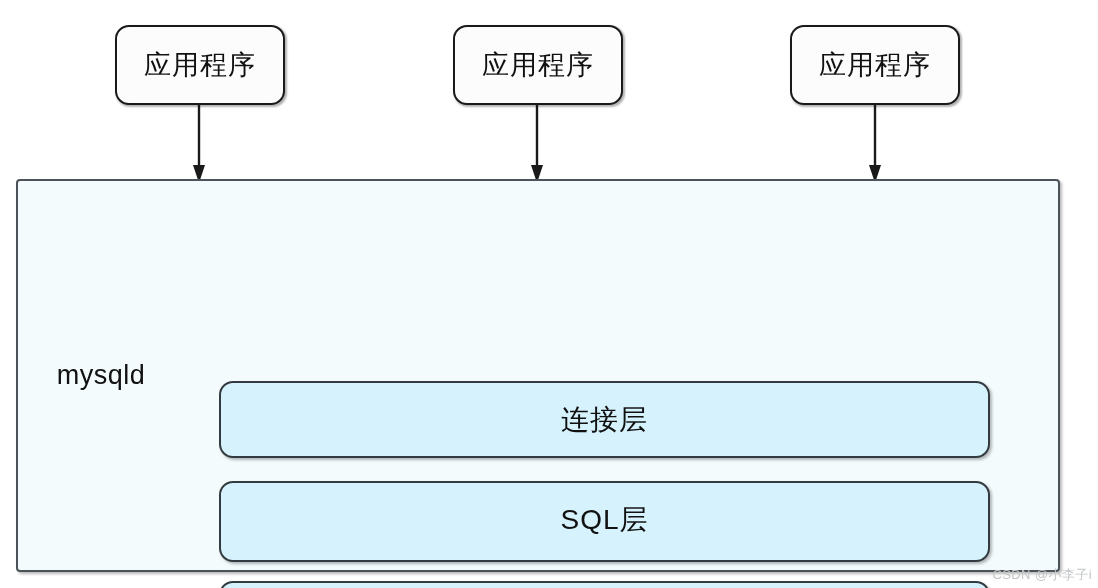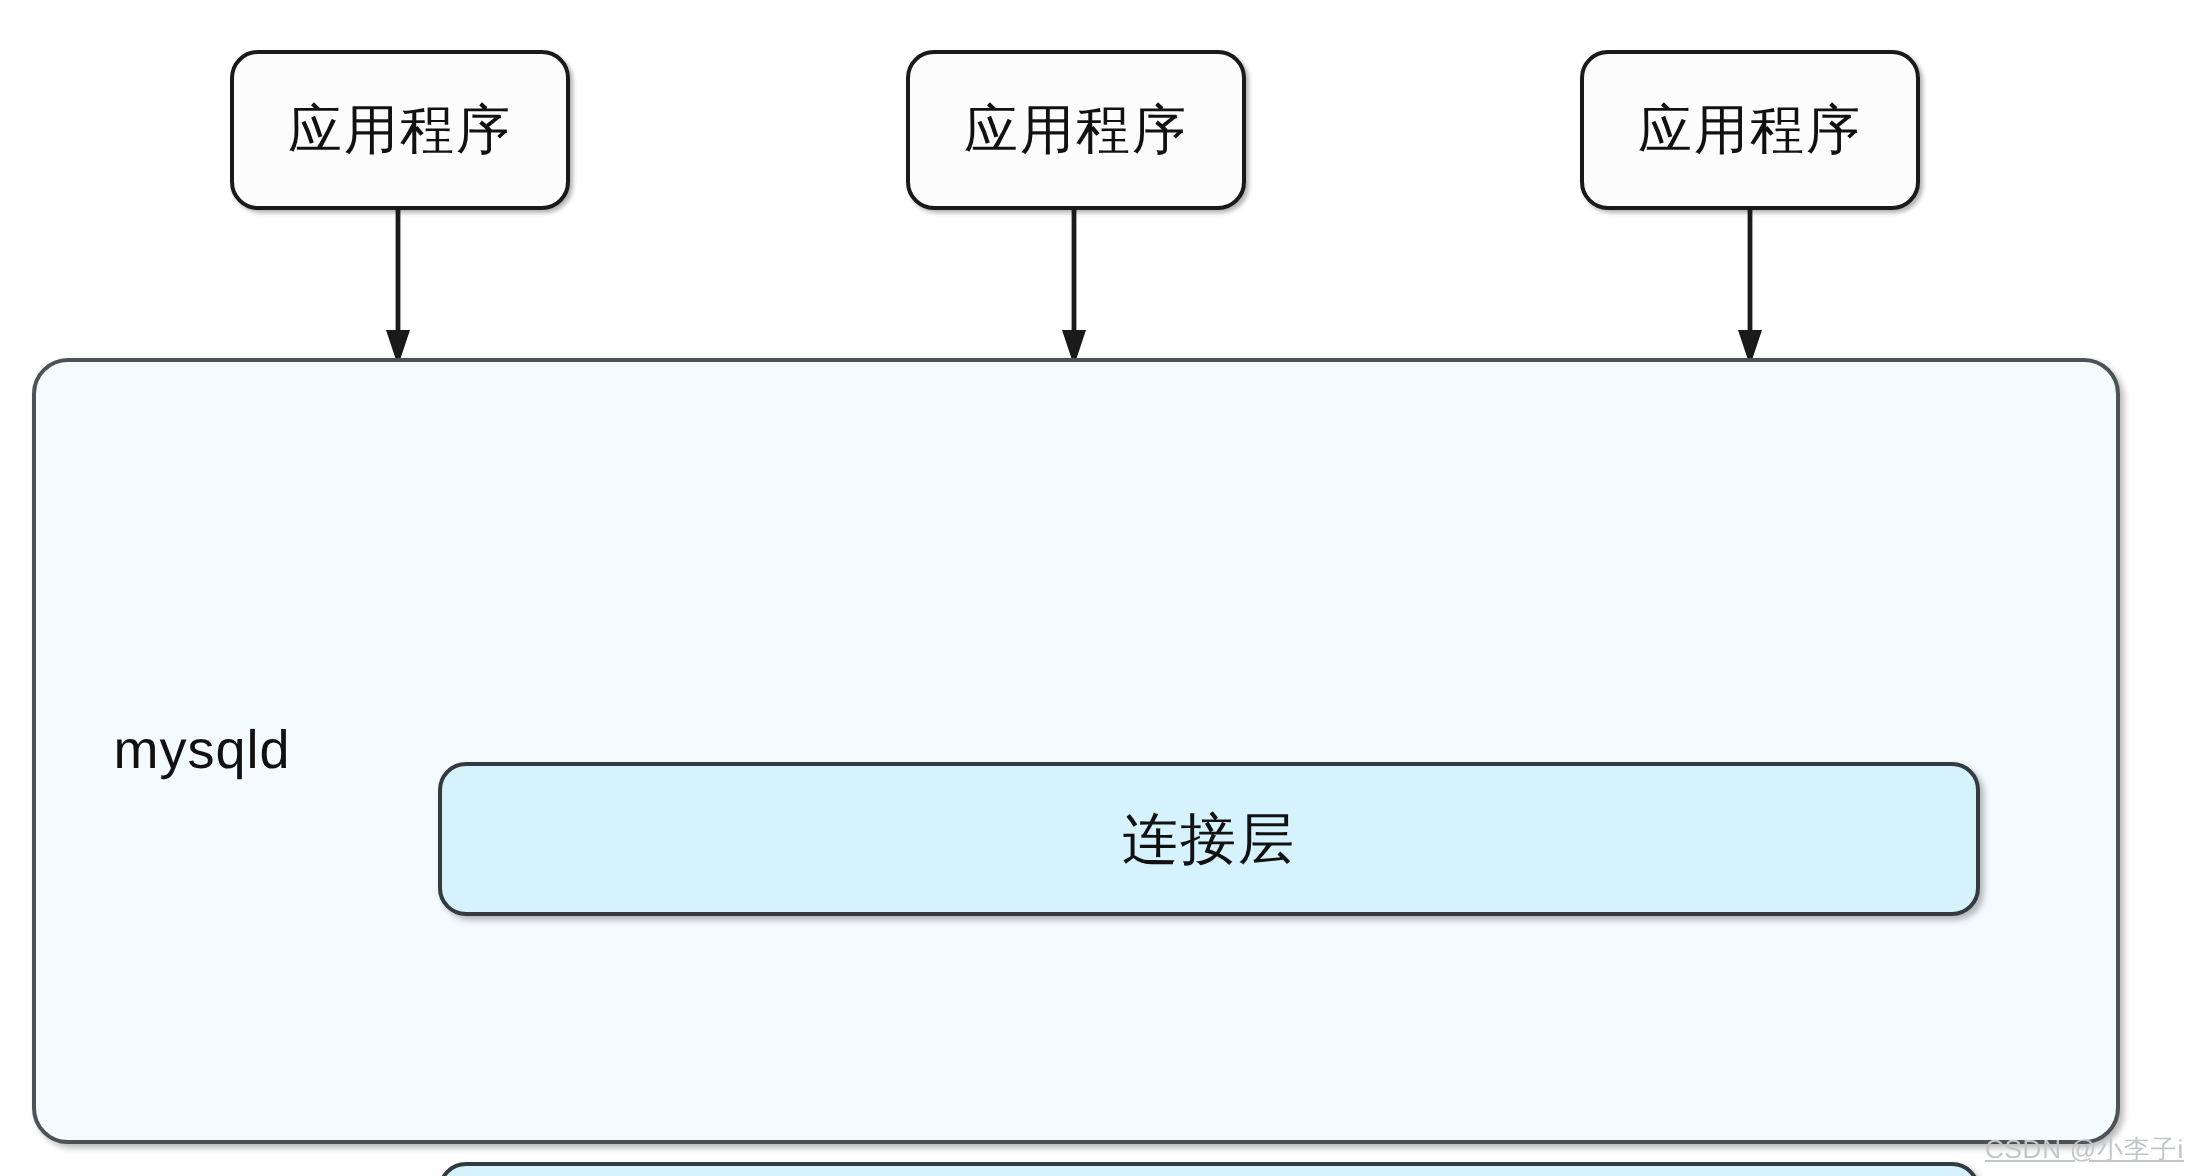--- a/index.html
+++ b/index.html
@@ -52,21 +52,21 @@
 
   
   #mysqld-container {
     position: absolute;
     left: 16px;
     top: 179px;
     width: 1044px;
     height: 393px;
     box-sizing: border-box;
     border: 2px solid #4c5358;
-    border-radius: 18px;
+    border-radius: 4px;
     background: #f4fbfd;
     box-shadow: 2px 2px 3px rgba(0,0,0,0.28);
   }
   #mysqld-label {
     position: absolute;
     left: 36px;
     top: 360px;
     width: 130px;
     text-align: center;
     font-size: 27px;
@@ -103,21 +103,20 @@
 
   
   #watermark {
     position: absolute;
     right: 6px;
     bottom: 4px;
     font-size: 13px;
     color: #c3c6c8;
     letter-spacing: 0.4px;
     white-space: nowrap;
-    text-decoration: underline;
   }
 </style>
 </head>
 <body>
 
 <div id="canvas">
 
   <div class="app-box" id="app-box-1">
     <span>应用程序</span>
   </div>
@@ -140,20 +139,23 @@
     <line x1="7" y1="0" x2="7" y2="64" stroke="#1a1a1a" stroke-width="2.4"></line>
     <polygon points="7,78 1,60 13,60" fill="#1a1a1a"></polygon>
   </svg>
 
   <div id="mysqld-container">
 
     <div class="layer-box" id="layer-connection">
       <div class="layer-title">连接层</div>
     </div>
 
+    <div class="layer-box" id="layer-sql">
+      <div class="layer-title">SQL层</div>
+    </div>
 
     <div class="layer-box" id="layer-storage">
       
 
       
       
       
     </div>
   </div>
 

